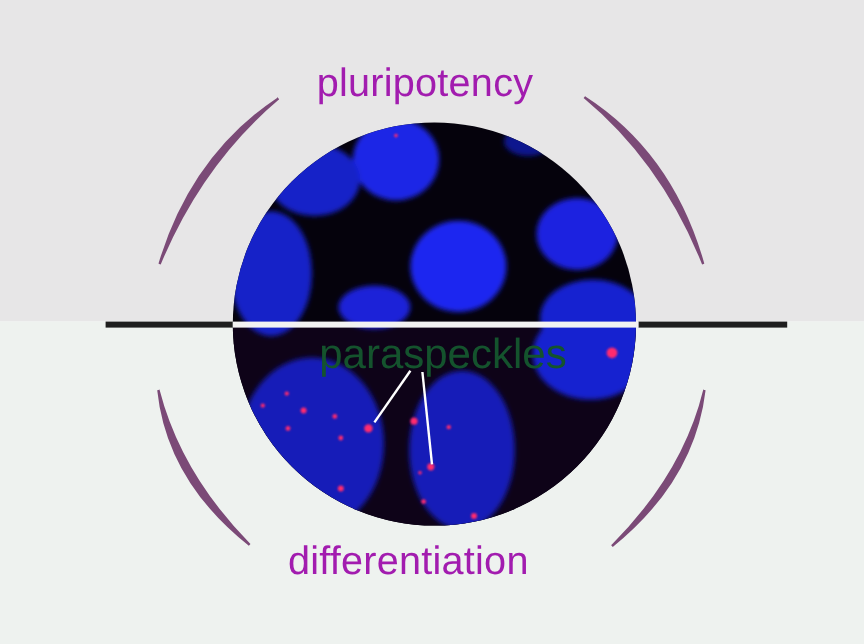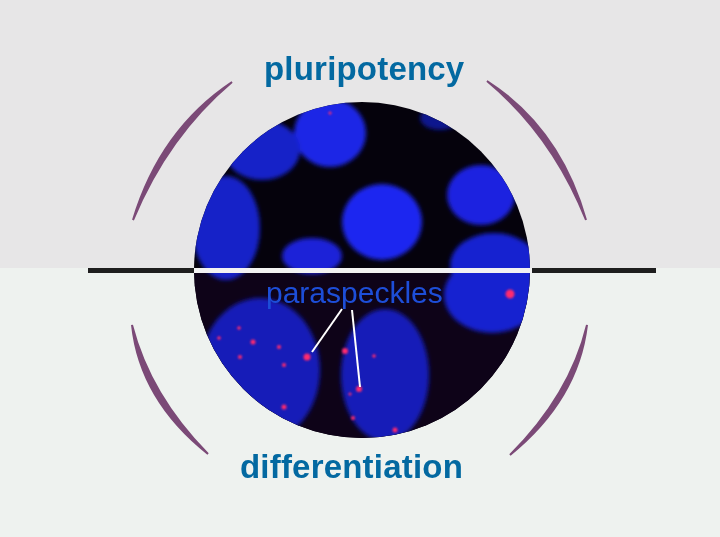--- a/index.html
+++ b/index.html
@@ -1,23 +1,23 @@
 <!DOCTYPE html>
 <html><head>
 <meta charset="utf-8">
 <style>
   html,body{margin:0;padding:0;}
   body{width:720px;height:537px;position:relative;overflow:hidden;font-family:"Liberation Sans","DejaVu Sans",sans-serif;}
   .bg-top{position:absolute;left:0;top:0;width:720px;height:268px;background:#e7e6e7;}
   .bg-bottom{position:absolute;left:0;top:268px;width:720px;height:269px;background:#eef2ef;}
-  .label{position:absolute;color:#0369a1;font-size:33px;letter-spacing:0.2px;white-space:nowrap;font-weight:bold;}
+  .label{position:absolute;color:#a21caf;font-size:33px;letter-spacing:0.2px;white-space:nowrap;}
   #top-label{left:264px;top:50px;}
   #bottom-label{left:240px;top:448px;}
   svg.art{position:absolute;left:0;top:0;}
-  .para{position:absolute;left:266px;top:276px;font-size:30px;color:#1d4ed8;white-space:nowrap;}
+  .para{position:absolute;left:266px;top:276px;font-size:35px;color:#14532d;white-space:nowrap;}
 </style>
 </head>
 <body>
 
 <div class="bg-top"></div>
 <div class="bg-bottom"></div>
 
 <svg class="art" width="720" height="537" viewBox="0 0 720 537">
   <defs>
     <clipPath id="circ">

